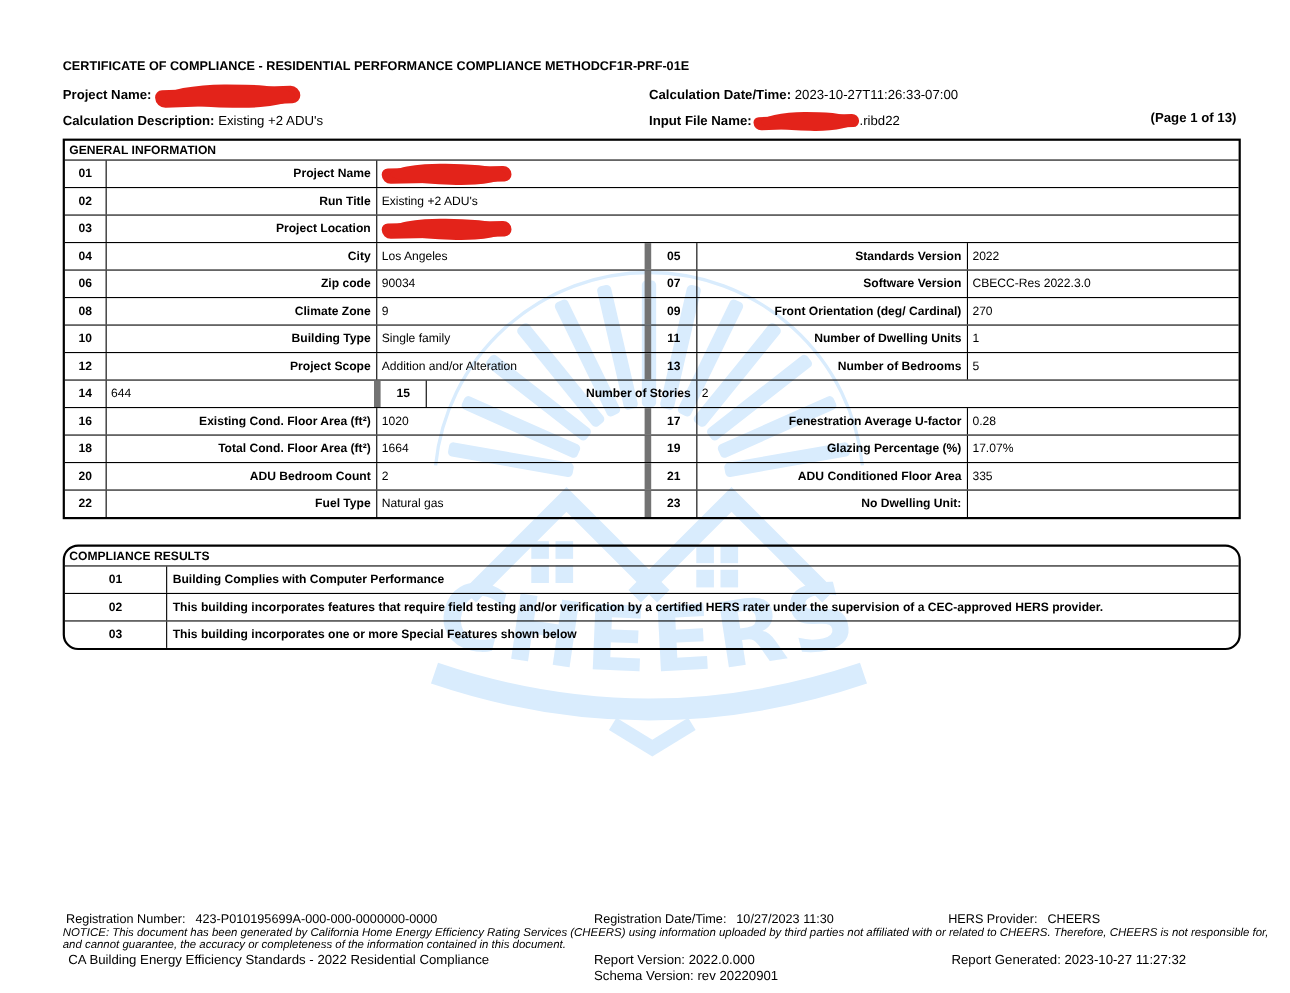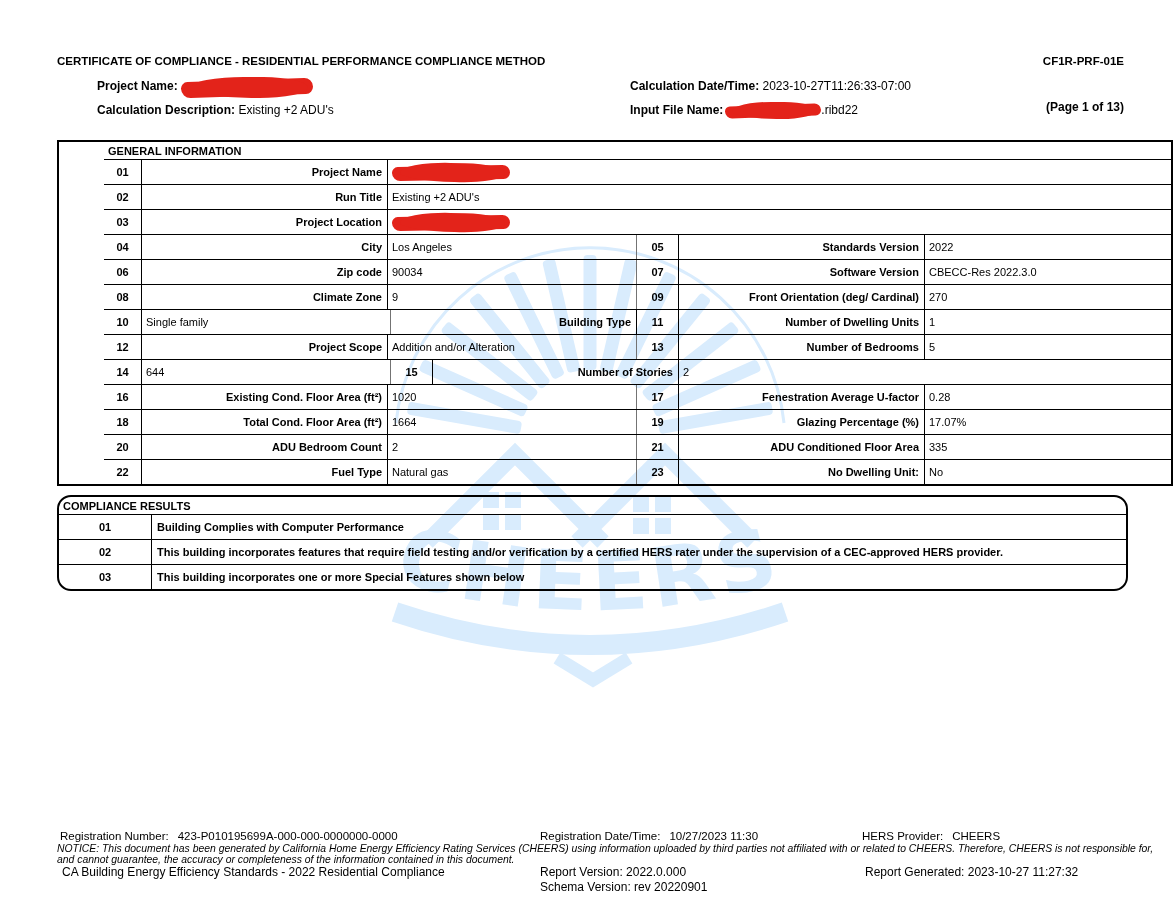--- a/index.html
+++ b/index.html
@@ -4,36 +4,36 @@
 <style>
   html,body{margin:0;padding:0;background:#fff;}
   .page{position:relative;width:1173px;height:903px;background:#fff;overflow:hidden;
         font-family:"Liberation Sans",sans-serif;color:#000;}
 
   
   .watermark{position:absolute;left:365px;top:160px;width:450px;height:535px;z-index:0;}
 
   
   .header{position:absolute;left:57px;top:55px;width:1067px;height:72px;z-index:2;}
-  .hline1{display:flex;justify-content:space-between;font-weight:bold;font-size:11.5px;}
+  .hline1{display:flex;font-weight:bold;font-size:11.5px;}
   .habs{position:absolute;font-size:12px;white-space:nowrap;}
-  .hlabel{font-weight:bold;margin-left:40px;}
+  .hlabel{font-weight:bold;}
   .pg{font-weight:bold;margin-top:21px;}
 
   
   .tbl{position:absolute;left:57px;width:1067px;border:2px solid #000;z-index:2;background:transparent;}
-  .gen{top:140px;padding-left:45px;}
+  .gen{top:126px;}
   .cmp{top:495px;border-radius:14px;}
   .section-header{height:17px;display:flex;align-items:center;font-weight:bold;font-size:11px;padding-left:4px;}
   .trow{display:flex;height:24px;border-top:1px solid #000;}
   .c{box-sizing:border-box;display:flex;align-items:center;font-size:11px;overflow:hidden;white-space:nowrap;}
   .num{width:38px;justify-content:center;font-weight:bold;border-right:1px solid #000;}
   .lbl{width:246px;justify-content:flex-end;text-align:right;font-weight:bold;padding-right:5px;border-right:1px solid #000;}
   .val{flex:1;padding-left:4px;}
-  .lval{width:249px;flex:none;border-right:1px solid #737373;}
+  .lval{width:249px;flex:none;border-right:6px solid #737373;}
   .rnum{width:42px;}
   .cnum{width:93px;justify-content:center;font-weight:bold;border-right:1px solid #000;}
   .ctext{flex:1;padding-left:5px;font-weight:bold;}
 
   
   .scribble{display:inline-block;background:#e3231a;border-radius:9px 12px 10px 13px;
             position:relative;transform:rotate(-2deg);vertical-align:middle;z-index:4;}
   .scribble::after{content:"";position:absolute;left:7%;right:4%;top:-3px;bottom:-2px;background:inherit;
             border-radius:50% 40% 45% 55% / 60% 50% 55% 45%;transform:rotate(2.5deg);}
   .sc-pn{width:132px;height:16px;margin-left:3px;top:1px;}
@@ -162,22 +162,22 @@
     <div class="trow">
       <div class="c num">08</div>
       <div class="c lbl">Climate Zone</div>
       <div class="c val lval">9</div>
       <div class="c num rnum">09</div>
       <div class="c lbl">Front Orientation (deg/ Cardinal)</div>
       <div class="c val">270</div>
     </div>
     <div class="trow">
       <div class="c num">10</div>
+      <div class="c lbl">Building Type</div>
       <div class="c val lval">Single family</div>
-      <div class="c lbl">Building Type</div>
       <div class="c num rnum">11</div>
       <div class="c lbl">Number of Dwelling Units</div>
       <div class="c val">1</div>
     </div>
     <div class="trow">
       <div class="c num">12</div>
       <div class="c lbl">Project Scope</div>
       <div class="c val lval">Addition and/or Alteration</div>
       <div class="c num rnum">13</div>
       <div class="c lbl">Number of Bedrooms</div>
@@ -213,21 +213,20 @@
       <div class="c num rnum">21</div>
       <div class="c lbl">ADU Conditioned Floor Area</div>
       <div class="c val">335</div>
     </div>
     <div class="trow">
       <div class="c num">22</div>
       <div class="c lbl">Fuel Type</div>
       <div class="c val lval">Natural gas</div>
       <div class="c num rnum">23</div>
       <div class="c lbl">No Dwelling Unit:</div>
-      <div class="c val">No</div>
     </div>
   </div>
 
   <div class="tbl cmp">
     <div class="section-header">COMPLIANCE RESULTS</div>
     <div class="trow">
       <div class="c cnum">01</div>
       <div class="c ctext">Building Complies with Computer Performance</div>
     </div>
     <div class="trow">

